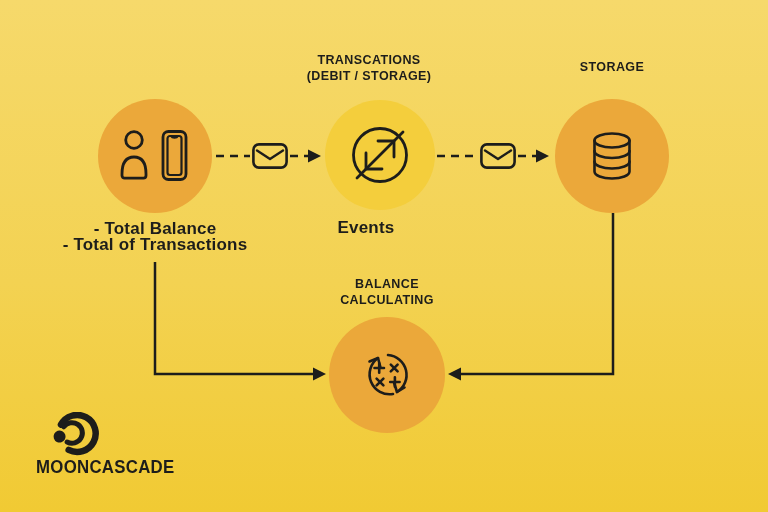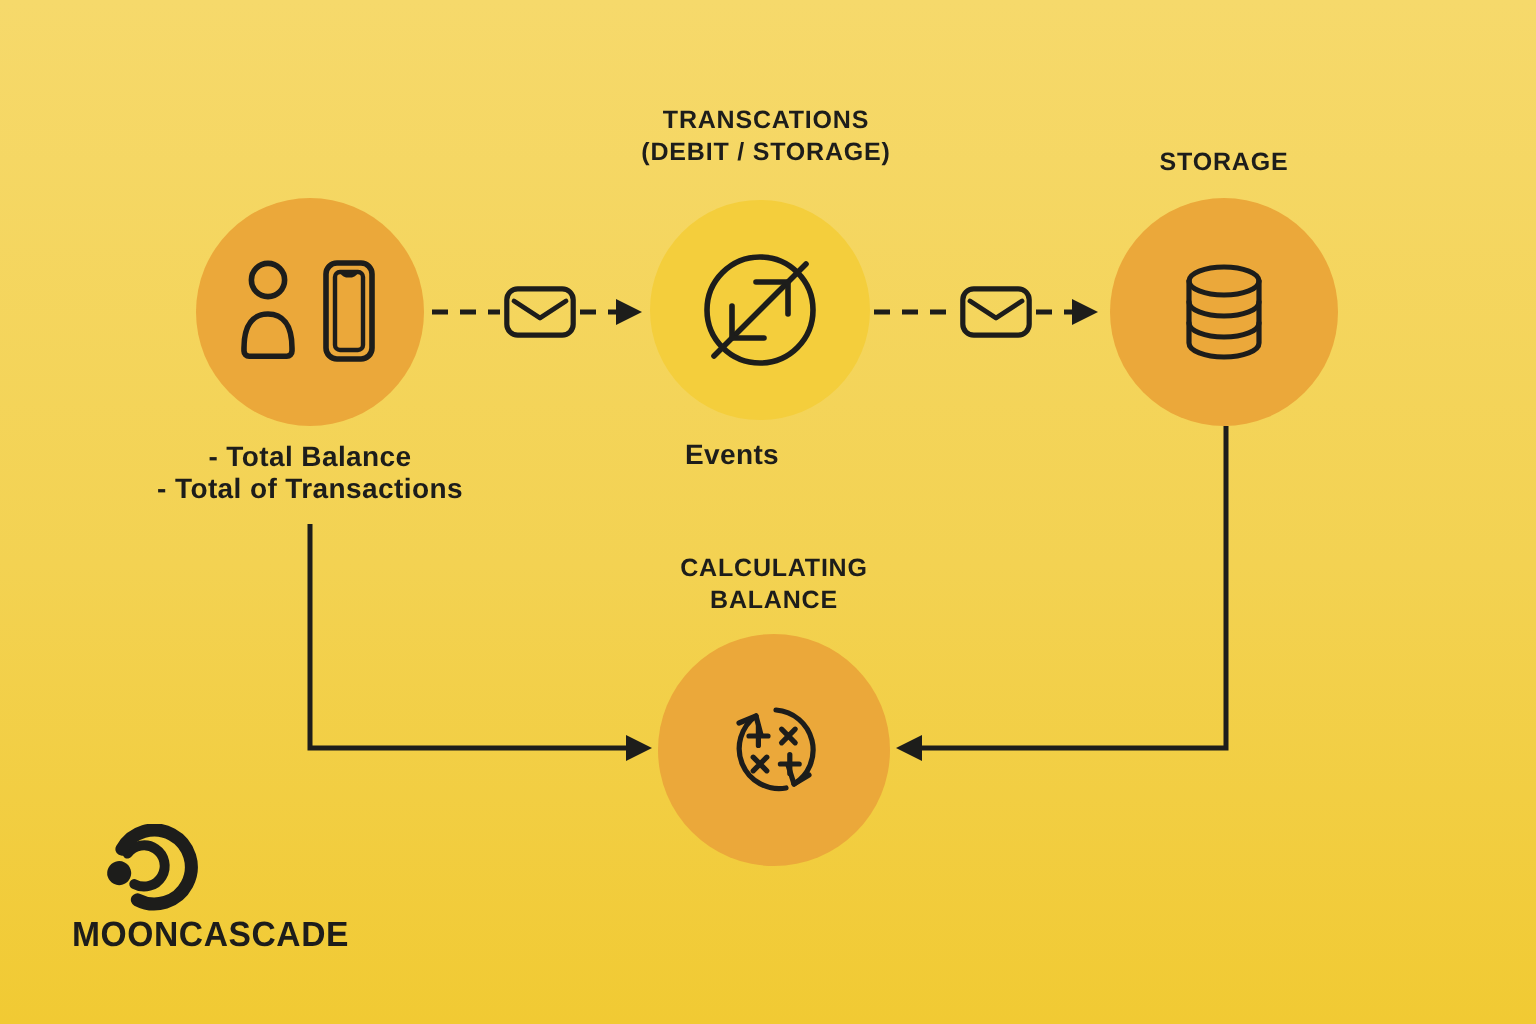--- a/index.html
+++ b/index.html
@@ -23,24 +23,24 @@
   .node.yellow{background:var(--node-yellow,#F4CE3C);}
   .node-user{left:98px;top:99px;width:114px;height:114px;}
   .node-events{left:325px;top:100px;width:110px;height:110px;}
   .node-storage{left:555px;top:99px;width:114px;height:114px;}
   .node-calc{left:329px;top:317px;width:116px;height:116px;}
   .cap{
     position:absolute;text-align:center;
     font-weight:700;color:var(--ink,#1D1D1B);
   }
   .title{font-size:12.5px;line-height:15.5px;letter-spacing:.4px;}
-  .label{font-size:14px;line-height:15.5px;letter-spacing:.2px;}
+  .label{font-size:17px;line-height:15.5px;letter-spacing:.2px;}
   .title span,.label span{display:block;}
-  .t-transactions{left:283px;top:53px;width:200px;}
-  .t-storage{left:562px;top:74px;width:100px;text-align:center;}
+  .t-transactions{left:269px;top:53px;width:200px;}
+  .t-storage{left:562px;top:60px;width:100px;text-align:center;}
   .t-calc{left:287px;top:277px;width:200px;}
   .l-events{left:316px;top:220px;width:100px;}
   .l-user{left:55px;top:221px;width:200px;}
   .envelope{position:absolute;}
   .env-1{left:252px;top:143px;}
   .env-2{left:480px;top:143px;}
   .icon-stroke{stroke:var(--ink,#1D1D1B);fill:none;stroke-linecap:round;stroke-linejoin:round;}
   .connectors line,.connectors polyline{stroke:var(--ink,#1D1D1B);stroke-width:2.5;fill:none;}
   .connectors .dash{stroke-dasharray:8 6;}
   .connectors polygon{fill:var(--ink,#1D1D1B);}
@@ -135,22 +135,22 @@
   </svg>
 
   <div class="cap title t-transactions">
     <span>TRANSCATIONS</span>
     <span>(DEBIT / STORAGE)</span>
   </div>
   <div class="cap title t-storage">
     <span>STORAGE</span>
   </div>
   <div class="cap title t-calc">
+    <span>BALANCE</span>
     <span>CALCULATING</span>
-    <span>BALANCE</span>
   </div>
   <div class="cap label l-events">
     <span>Events</span>
   </div>
   <div class="cap label l-user">
     <span>- Total Balance</span>
     <span>- Total of Transactions</span>
   </div>
 
   <div class="logo">

